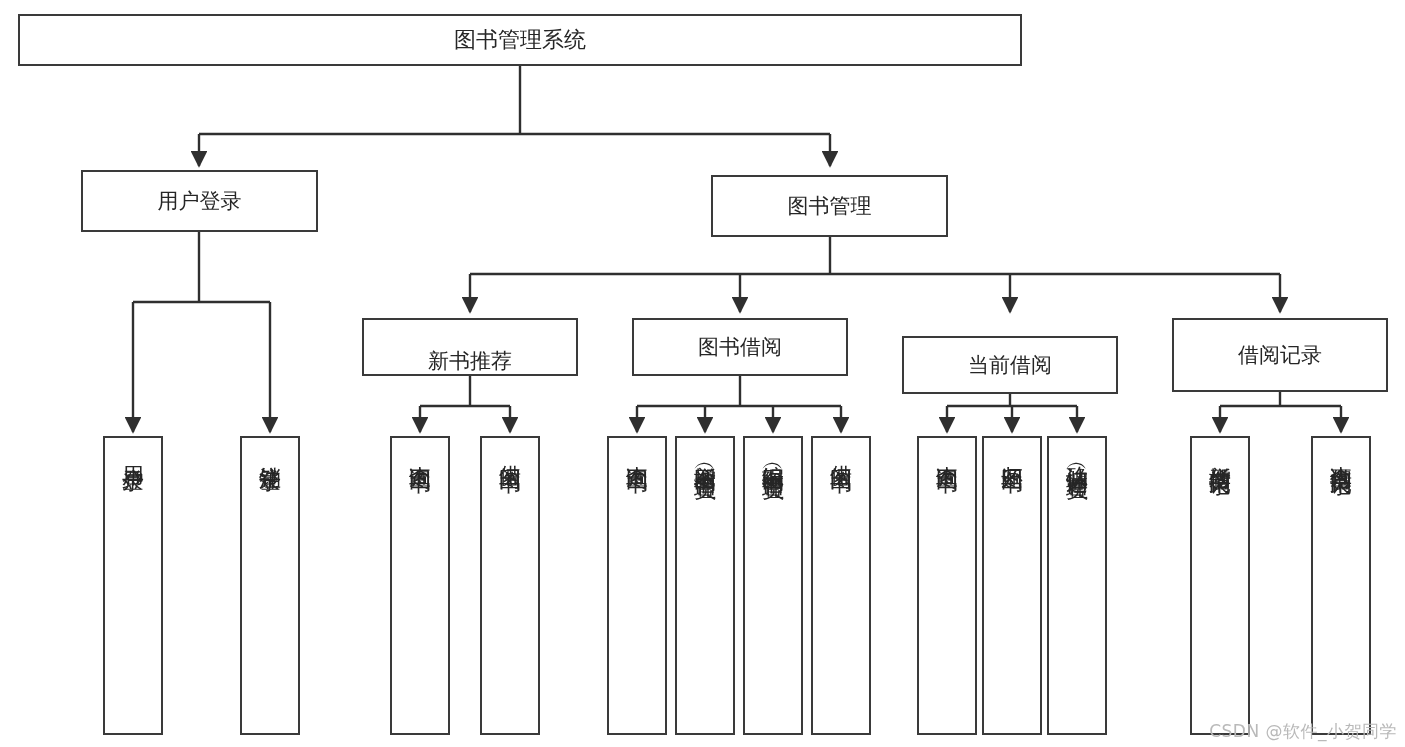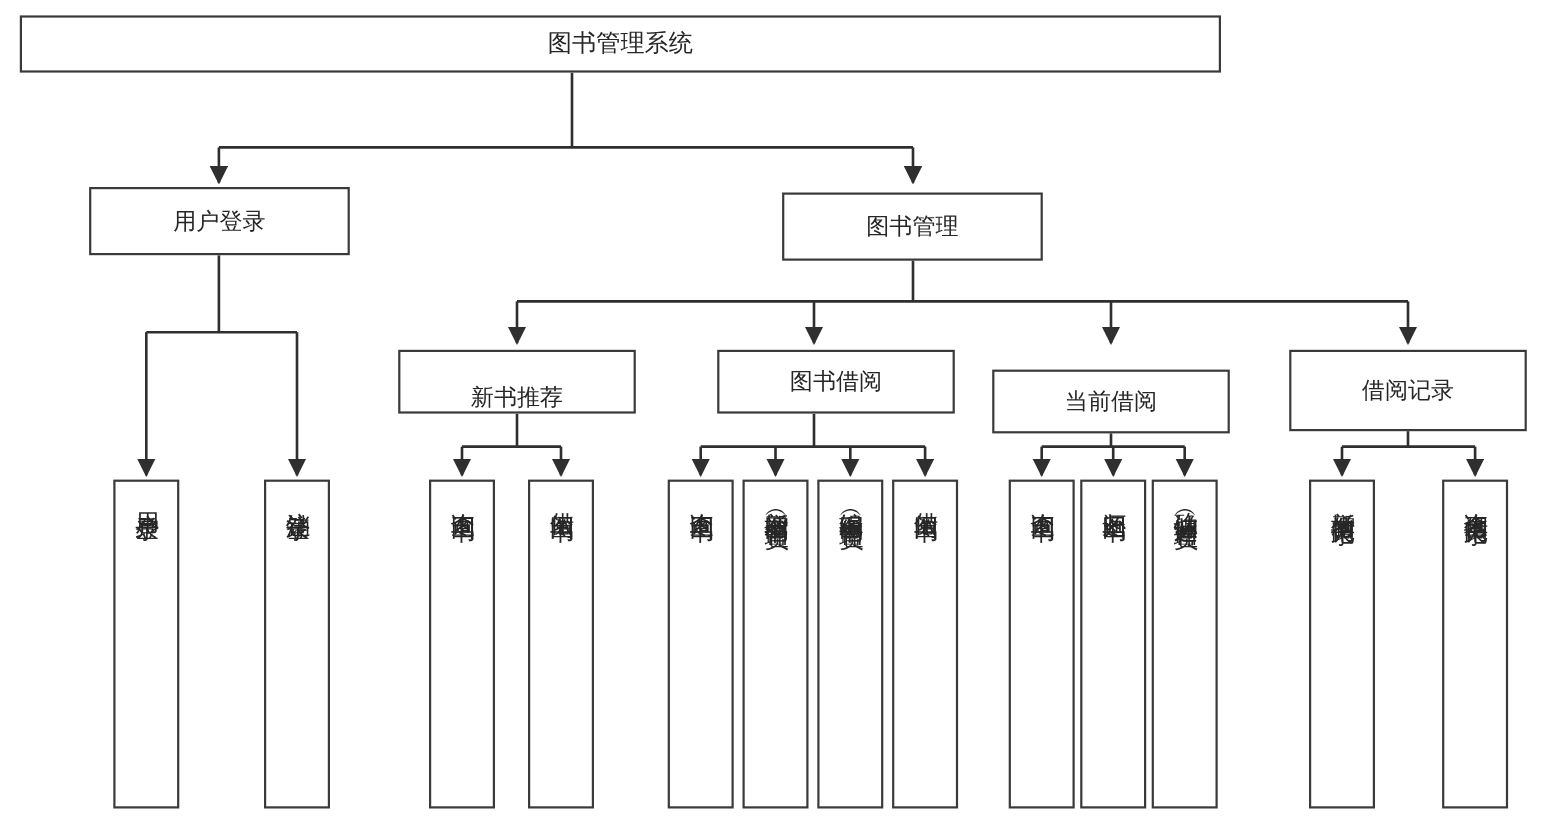--- a/index.html
+++ b/index.html
@@ -114,35 +114,35 @@
       <path d="M 1012 406 L 1012 432" marker-end="url(#arrow)"></path>
       <path d="M 1077 406 L 1077 432" marker-end="url(#arrow)"></path>
 
       <path d="M 1280 376 L 1280 406"></path>
       <path d="M 1220 406 L 1341 406"></path>
       <path d="M 1220 406 L 1220 432" marker-end="url(#arrow)"></path>
       <path d="M 1341 406 L 1341 432" marker-end="url(#arrow)"></path>
     </g>
   </svg>
 
-  <div class="node root h" style="left:18px;top:14px;width:1092px;height:52px;">
+  <div class="node root h" style="left:18px;top:14px;width:1004px;height:52px;">
     <span class="label">图书管理系统</span>
   </div>
 
   <div class="node h" style="left:81px;top:170px;width:237px;height:62px;">
     <span class="label">用户登录</span>
   </div>
   <div class="node h" style="left:711px;top:175px;width:237px;height:62px;">
     <span class="label">图书管理</span>
   </div>
 
   <div class="node h" style="left:362px;top:318px;width:216px;height:58px;align-items:flex-end;">
     <span class="label">新书推荐</span>
   </div>
-  <div class="node h" style="left:632px;top:318px;width:216px;height:58px;margin-left:20px;">
+  <div class="node h" style="left:632px;top:318px;width:216px;height:58px;">
     <span class="label">图书借阅</span>
   </div>
   <div class="node h" style="left:902px;top:336px;width:216px;height:58px;">
     <span class="label">当前借阅</span>
   </div>
   <div class="node h" style="left:1172px;top:318px;width:216px;height:74px;">
     <span class="label">借阅记录</span>
   </div>
 
   <div class="node v" style="left:103px;top:436px;width:60px;height:299px;">
@@ -182,14 +182,15 @@
     <span class="label">确认归还（管理员）</span>
   </div>
 
   <div class="node v" style="left:1190px;top:436px;width:60px;height:299px;">
     <span class="label">新增借阅记录</span>
   </div>
   <div class="node v" style="left:1311px;top:436px;width:60px;height:299px;">
     <span class="label">查询借阅记录</span>
   </div>
 
+  <div id="watermark">CSDN @软件_小贺同学</div>
 
 </div>
 
 </body></html>

